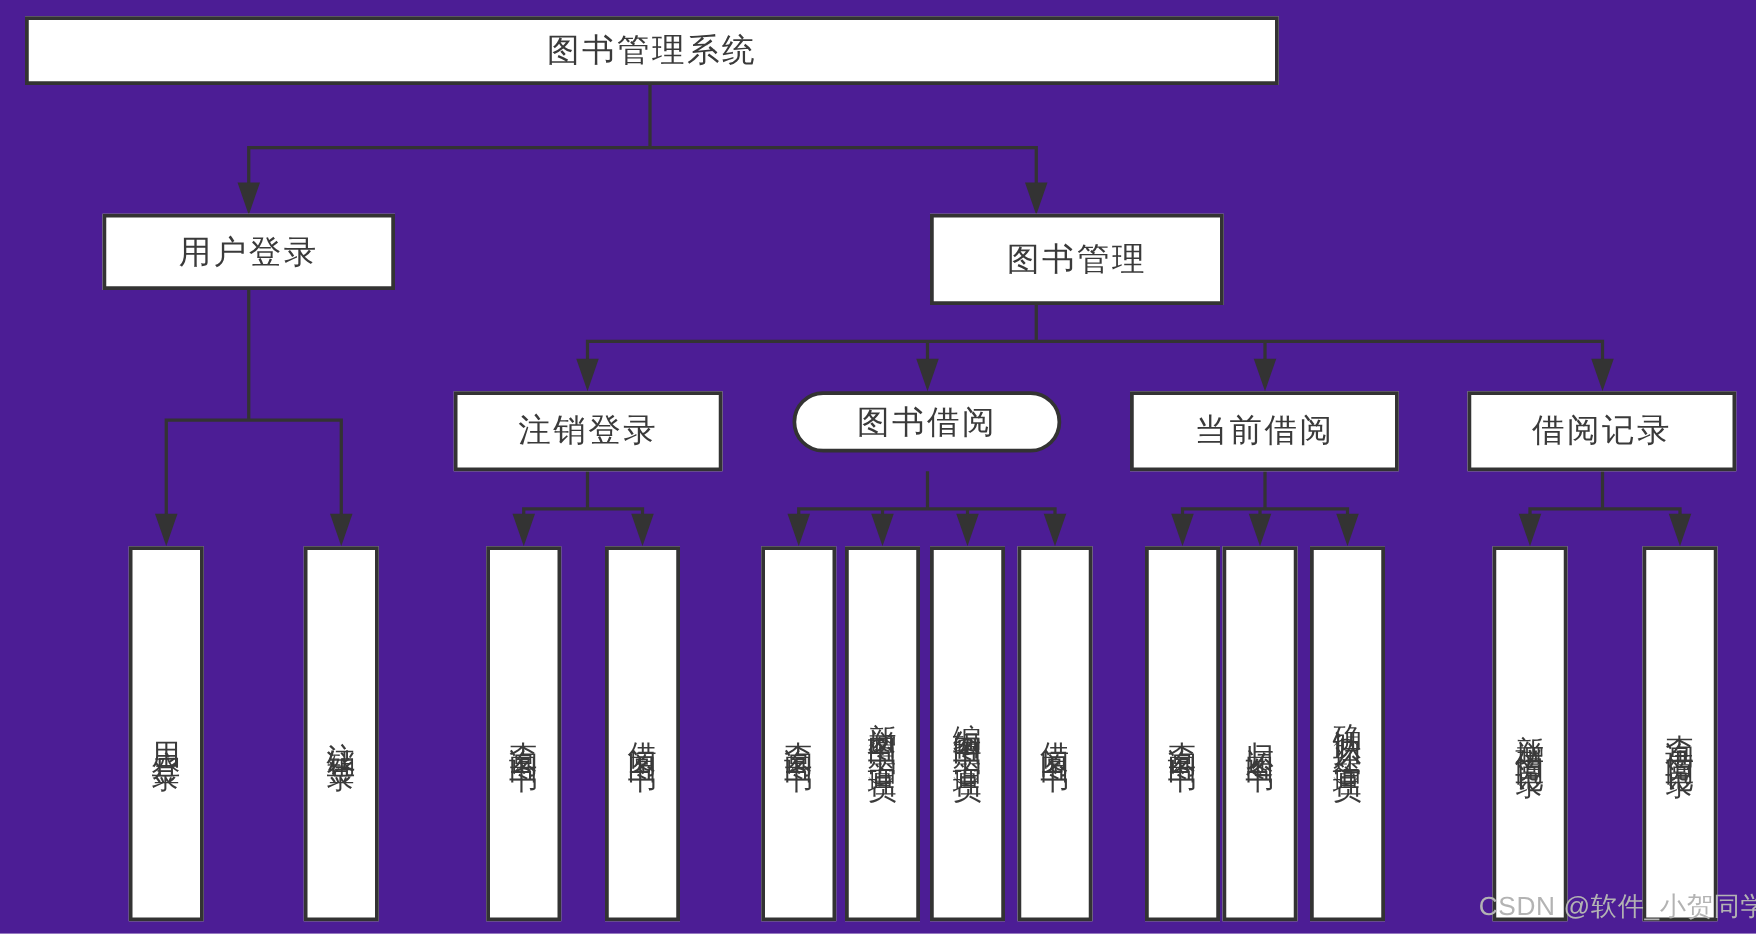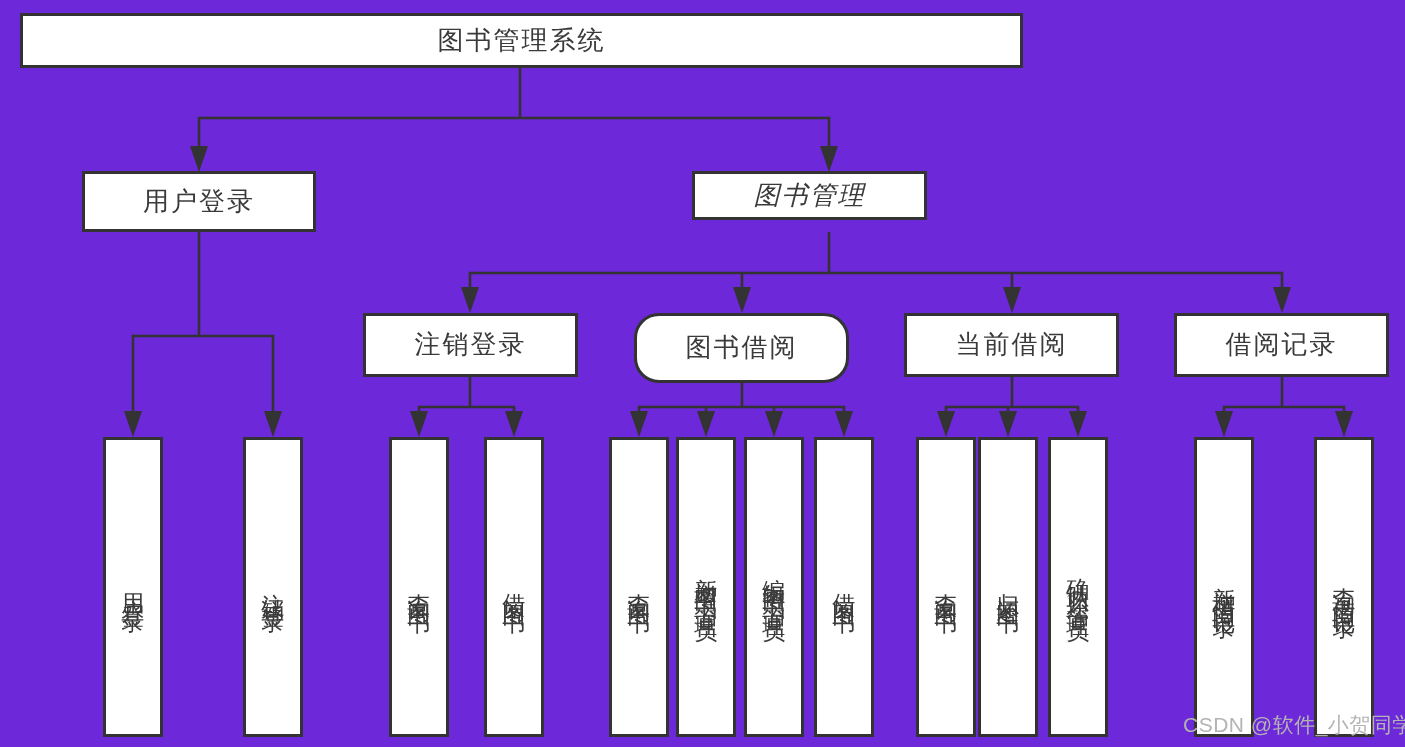--- a/index.html
+++ b/index.html
@@ -5,21 +5,21 @@
   html, body {
     margin: 0;
     padding: 0;
     background: #ffffff;
     font-family: "Liberation Sans", sans-serif;
   }
   .stage {
     position: relative;
     width: 1405px;
     height: 747px;
-    background: #6d28d9;
+    background: #4c1d95;
     overflow: hidden;
   }
   svg.connectors {
     position: absolute;
     left: 0;
     top: 0;
     width: 1405px;
     height: 747px;
   }
   svg.connectors path {
@@ -109,24 +109,24 @@
     <g>
       <path d="M1282 377 V407 M1224 413 V407 H1344 V413"></path>
       <polygon points="1215,411 1233,411 1224,437"></polygon>
       <polygon points="1335,411 1353,411 1344,437"></polygon>
     </g>
   </svg>
 
   <div class="node h" style="left:20px; top:13px; width:1003px; height:55px;">图书管理系统</div>
 
   <div class="node h" style="left:82px; top:171px; width:234px; height:61px;">用户登录</div>
-  <div class="node h" style="left:692px; top:171px; width:235px; height:49px;font-style:italic;">图书管理</div>
+  <div class="node h" style="left:744px; top:171px; width:235px; height:73px;">图书管理</div>
 
   <div class="node h" style="left:363px; top:313px; width:215px; height:64px;">注销登录</div>
-  <div class="node h" style="left:634px; top:313px; width:215px; height:70px;border-radius:25px;">图书借阅</div>
+  <div class="node h" style="left:634px; top:313px; width:215px; height:49px;border-radius:25px;">图书借阅</div>
   <div class="node h" style="left:904px; top:313px; width:215px; height:64px;">当前借阅</div>
   <div class="node h" style="left:1174px; top:313px; width:215px; height:64px;">借阅记录</div>
 
   <div class="node v" style="left:103px; top:437px; width:60px; height:300px;">用户登录</div>
   <div class="node v" style="left:243px; top:437px; width:60px; height:300px;">注销登录</div>
 
   <div class="node v" style="left:389px; top:437px; width:60px; height:300px;">查询图书</div>
   <div class="node v" style="left:484px; top:437px; width:60px; height:300px;">借阅图书</div>
 
   <div class="node v" style="left:609px; top:437px; width:60px; height:300px;">查询图书</div>

